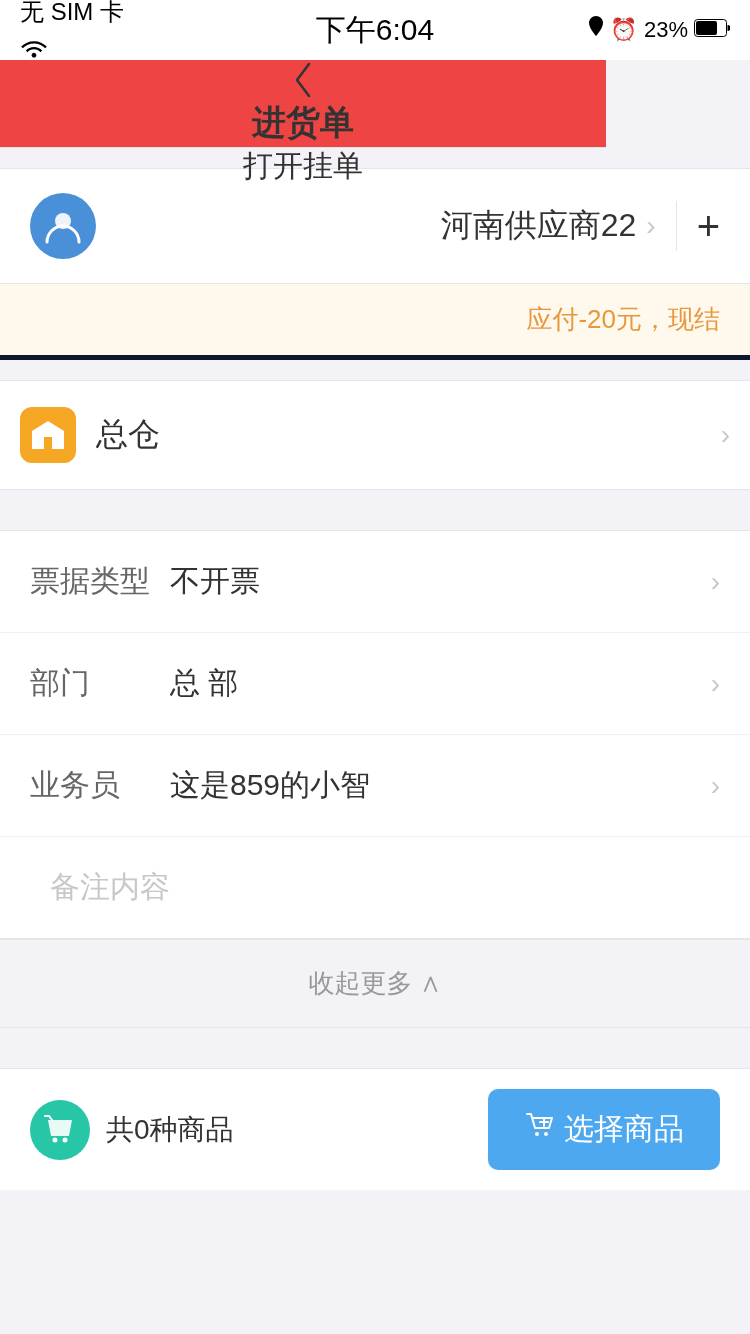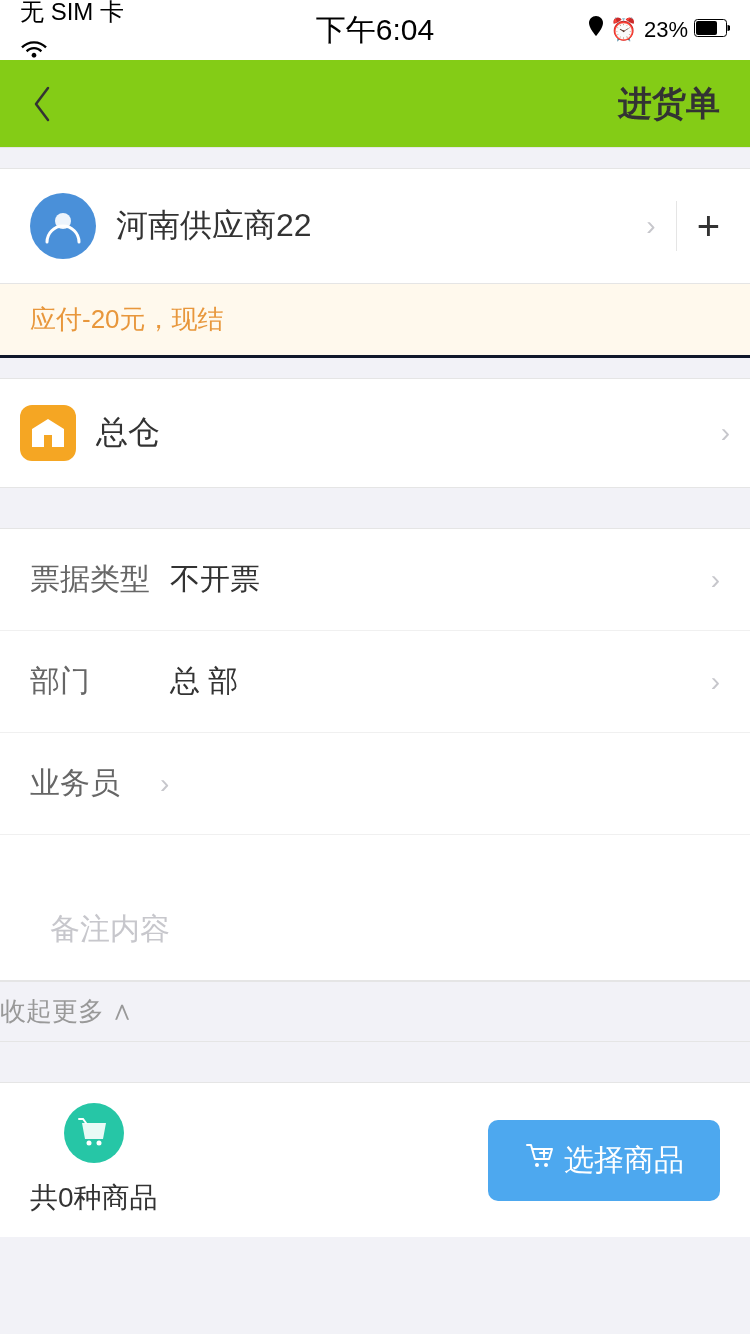--- a/index.html
+++ b/index.html
@@ -41,28 +41,29 @@
     }
     .status-right {
       display: flex;
       align-items: center;
       gap: 6px;
       font-size: 22px;
     }
 
     
     .nav-bar {
-      width: 750px;
+      width: 606px;
       height: 88px;
-      background: #84cc16;
+      background: #ef4444;
       display: flex;
       align-items: center;
       justify-content: space-between;
       padding: 0 30px;
       border-bottom: 1px solid #e5e5e5;
+      flex-direction: column;
     }
     .nav-back {
       font-size: 36px;
       color: #333;
       cursor: pointer;
       display: flex;
       align-items: center;
     }
     .nav-title {
       font-size: 34px;
@@ -77,21 +78,22 @@
     
     .section-gap {
       height: 20px;
       background: #f2f2f7;
     }
 
     
     .card-section {
       background: #15803d;
       border-top: 1px solid #e5e5e5;
-      border-bottom: 3px solid #0f172a;
+      border-bottom: 5px solid #0f172a;
+      text-align: right;
     }
 
     
     .supplier-row {
       display: flex;
       align-items: center;
       padding: 24px 30px;
       background: #fff;
       border-bottom: 1px solid #e5e5e5;
     }
@@ -188,27 +190,27 @@
       flex-shrink: 0;
     }
     .form-value {
       flex: 1;
       font-size: 30px;
       color: #333;
       margin-left: 20px;
     }
     .form-placeholder {
       color: #c7c7cc;
-      margin-top: 44px;
     }
 
     
     .collapse-bar {
       background: #f2f2f7;
-      padding: 12px 0;
+      text-align: center;
+      padding: 26px 0;
       font-size: 26px;
       color: #999;
       border-top: 1px solid #e5e5e5;
       border-bottom: 1px solid #e5e5e5;
     }
 
     
     .product-bar {
       background: #fff;
       padding: 20px 30px;
@@ -217,21 +219,20 @@
       justify-content: space-between;
       margin-top: 20px;
       border-top: 1px solid #e5e5e5;
     }
     .product-count {
       display: flex;
       align-items: center;
       gap: 16px;
       font-size: 28px;
       color: #333;
-      flex-direction: column;
     }
     .product-icon {
       width: 60px;
       height: 60px;
       border-radius: 50%;
       background: #26c6a6;
       display: flex;
       align-items: center;
       justify-content: center;
     }
@@ -287,20 +288,21 @@
     </div>
   </div>
 
   <div class="nav-bar">
     <div class="nav-back">
       <svg width="24" height="40" viewBox="0 0 24 40" fill="none" xmlns="http://www.w3.org/2000/svg">
         <path d="M18 4L6 20L18 36" stroke="#333" stroke-width="2.5" stroke-linecap="round" stroke-linejoin="round"></path>
       </svg>
     </div>
     <div class="nav-title">进货单</div>
+    <div class="nav-action">打开挂单</div>
   </div>
 
   <div class="section-gap"></div>
 
   <div class="card-section">
     <div class="supplier-row">
       <div class="supplier-avatar">
         <svg width="40" height="40" viewBox="0 0 40 40" fill="none" xmlns="http://www.w3.org/2000/svg">
           <circle cx="20" cy="15" r="8" fill="#fff" opacity="0.9"></circle>
           <path d="M4 36c0-8.837 7.163-16 16-16s16 7.163 16 16" stroke="#fff" stroke-width="3" stroke-linecap="round"></path>
@@ -337,20 +339,21 @@
     </div>
 
     <div class="form-row">
       <div class="form-label">部门</div>
       <div class="form-value">总 部</div>
       <span class="chevron-right">›</span>
     </div>
 
     <div class="form-row">
       <div class="form-label">业务员</div>
+      <div class="form-value">这是859的小智</div>
       <span class="chevron-right">›</span>
     </div>
 
     <div class="form-row">
       <div class="form-value form-placeholder">备注内容</div>
     </div>
   </div>
 
   <div class="collapse-bar">
     <span>收起更多 ∧</span>

